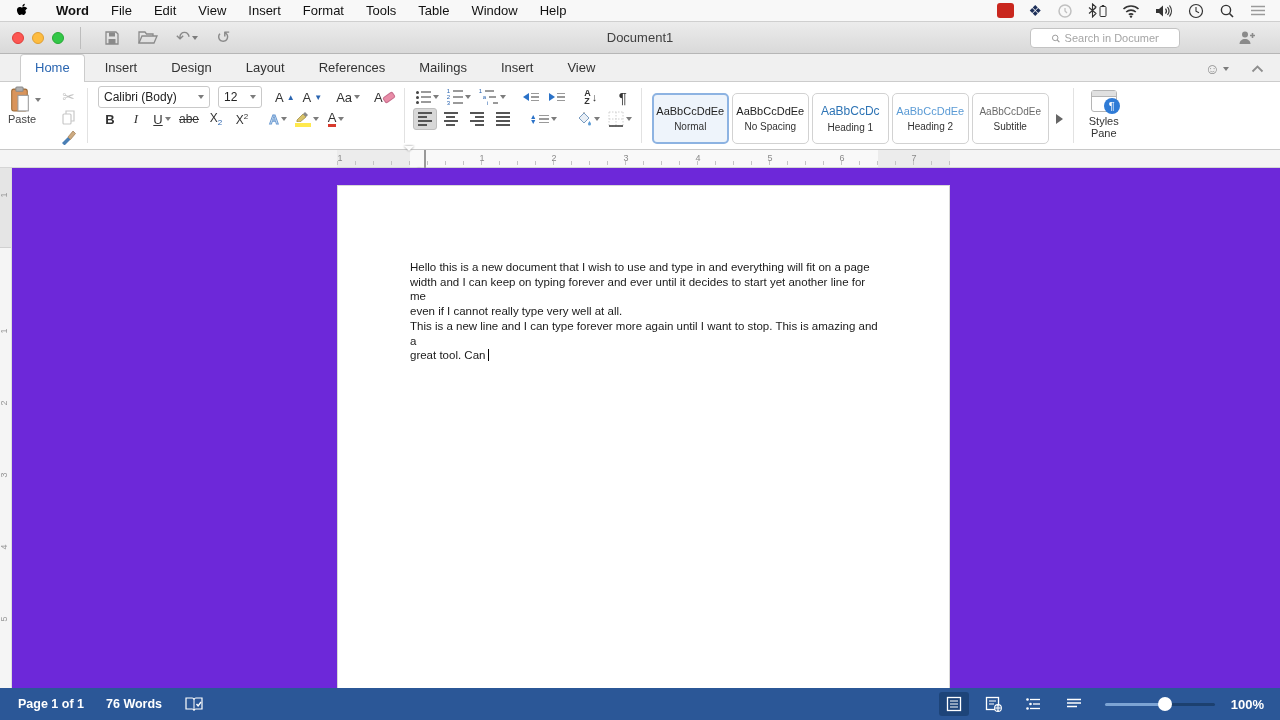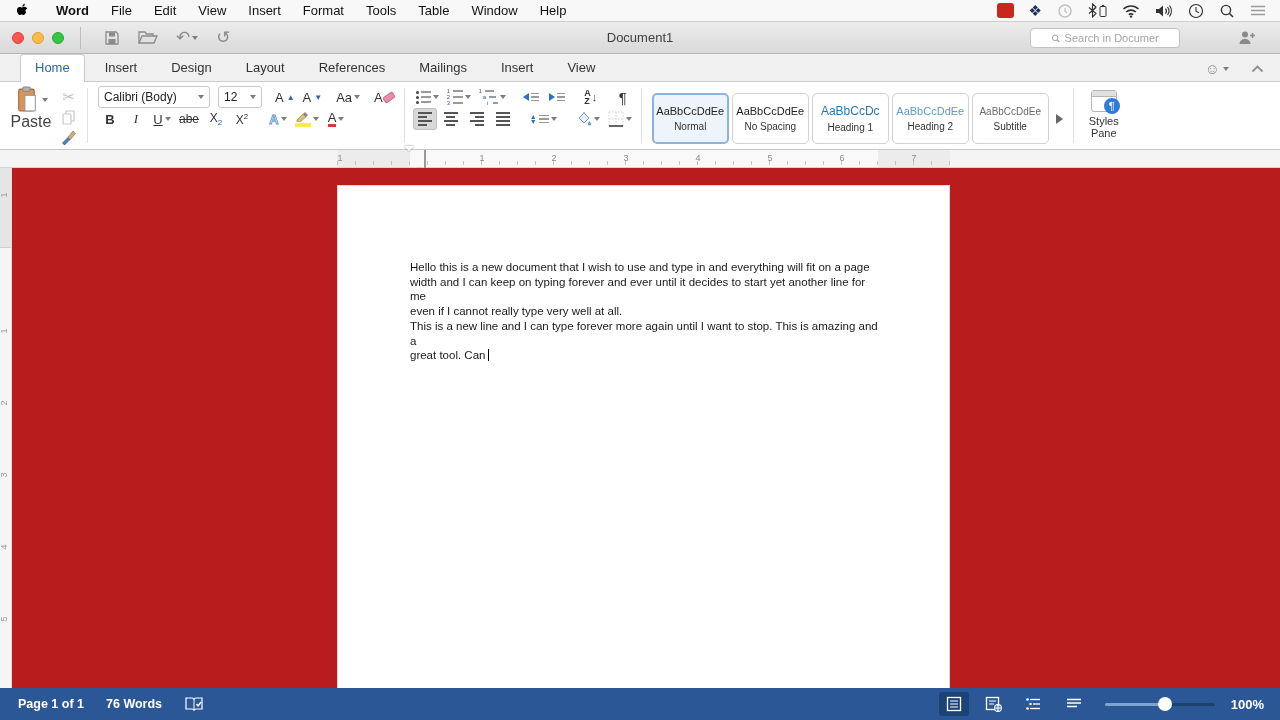--- a/index.html
+++ b/index.html
@@ -43,21 +43,21 @@
   .smiley { font-size:15px; color:#8e8e8e; }
 
   
   .ribbon { position:absolute; top:82px; left:0; right:0; height:68px; background:#fff; border-bottom:1px solid #c8c8c8; display:flex; }
   .vsep { width:1px; background:#e2e2e2; margin:6px 4px; }
   .grp { display:flex; flex-direction:column; justify-content:flex-start; padding:4px 2px; }
   .rowpair { display:flex; flex-direction:column; gap:0; }
   .rrow { display:flex; align-items:center; gap:2px; }
 
   .paste-wrap { display:flex; padding:4px 0 0 8px; }
-  .paste-btn { width:46px; display:flex; flex-direction:column; align-items:center; color:#444; font-size:16px; }
+  .paste-btn { width:46px; display:flex; flex-direction:column; color:#444; font-size:11px; }
   .paste-top { display:flex; align-items:flex-start; gap:3px; }
   .clip-col { display:flex; flex-direction:column; align-items:center; justify-content:space-between; padding:2px 6px 4px 6px; }
   .scissors { color:#c2c2c2; font-size:15px; }
 
   .combo { height:22px; border:1px solid #c9c9c9; border-radius:3px; background:#fff; display:flex; align-items:center; font-size:12px; color:#222; padding:0 5px; justify-content:space-between; }
   .btn { height:22px; min-width:24px; border-radius:3px; display:flex; align-items:center; justify-content:center; color:#333; font-size:13px; padding:0 3px; gap:2px; }
   .btn.active { background:#d8d8d8; border:1px solid #bfbfbf; }
   .btn b { font-weight:700; }
   .btn .it { font-style:italic; font-family:"Liberation Serif",serif; }
   .btn .un { text-decoration:underline; }
@@ -109,21 +109,21 @@
   .ruler-ticks { position:absolute; left:0; right:0; top:11px; height:4px; background:repeating-linear-gradient(to right,#c4c4c4 0 1px,transparent 1px 18px); }
   .rnum { position:absolute; top:3px; font-size:9px; color:#8a8a8a; transform:translateX(-50%); }
   .ind-marker { position:absolute; left:404px; top:1px; width:12px; height:15px; }
   .ind-marker .tri-dn { width:0;height:0;border-left:5px solid transparent;border-right:5px solid transparent;border-top:5px solid #fdfdfd; filter:drop-shadow(0 0 1px #888); margin:0 auto; }
   .ind-marker .tri-up { width:0;height:0;border-left:5px solid transparent;border-right:5px solid transparent;border-bottom:5px solid #fdfdfd; filter:drop-shadow(0 0 1px #888); margin:0 auto; }
   .ind-marker .box { width:10px; height:4px; background:#fdfdfd; border:1px solid #999; margin:0 auto; }
   .rind-marker { position:absolute; left:872px; top:6px; width:12px; height:10px; }
   .rind-marker .tri-up { width:0;height:0;border-left:6px solid transparent;border-right:6px solid transparent;border-bottom:6px solid #f2f2f2; filter:drop-shadow(0 0 1px #888); }
 
   
-  .docarea { position:absolute; top:168px; left:0; right:0; height:520px; background:#b91c1c; overflow:hidden;padding-left:36px; }
+  .docarea { position:absolute; top:168px; left:0; right:0; height:520px; background:#6d28d9; overflow:hidden;padding-left:36px; }
   .ruler-v { position:absolute; left:0; top:0; width:12px; height:100%; background:#f5f5f5; border-right:1px solid #ddd; }
   .ruler-v .margin-block { position:absolute; top:0; left:0; right:0; height:80px; background:#e5e5e5; border-bottom:1px solid #d0d0d0; }
   .vnum { position:absolute; left:1px; font-size:9px; color:#979797; transform:rotate(-90deg); }
   .page { position:absolute; left:337px; top:17px; width:613px; height:520px; background:#fff; border:1px solid #d8d8d8; }
   .page-text { position:absolute; left:72px; top:74px; width:472px; font-size:11.5px; line-height:14.7px; color:#1a1a1a; font-family:"Liberation Sans",sans-serif; }
   .caret { display:inline-block; width:1px; height:12px; background:#000; margin-left:3px; vertical-align:text-bottom; }
 
   
   .statusbar { position:absolute; bottom:0; left:0; right:0; height:32px; background:#2b5797; color:#fff; display:flex; align-items:center; font-size:12.5px; }
   .sb-left { display:flex; align-items:center; gap:22px; margin-left:18px; font-weight:700; }

